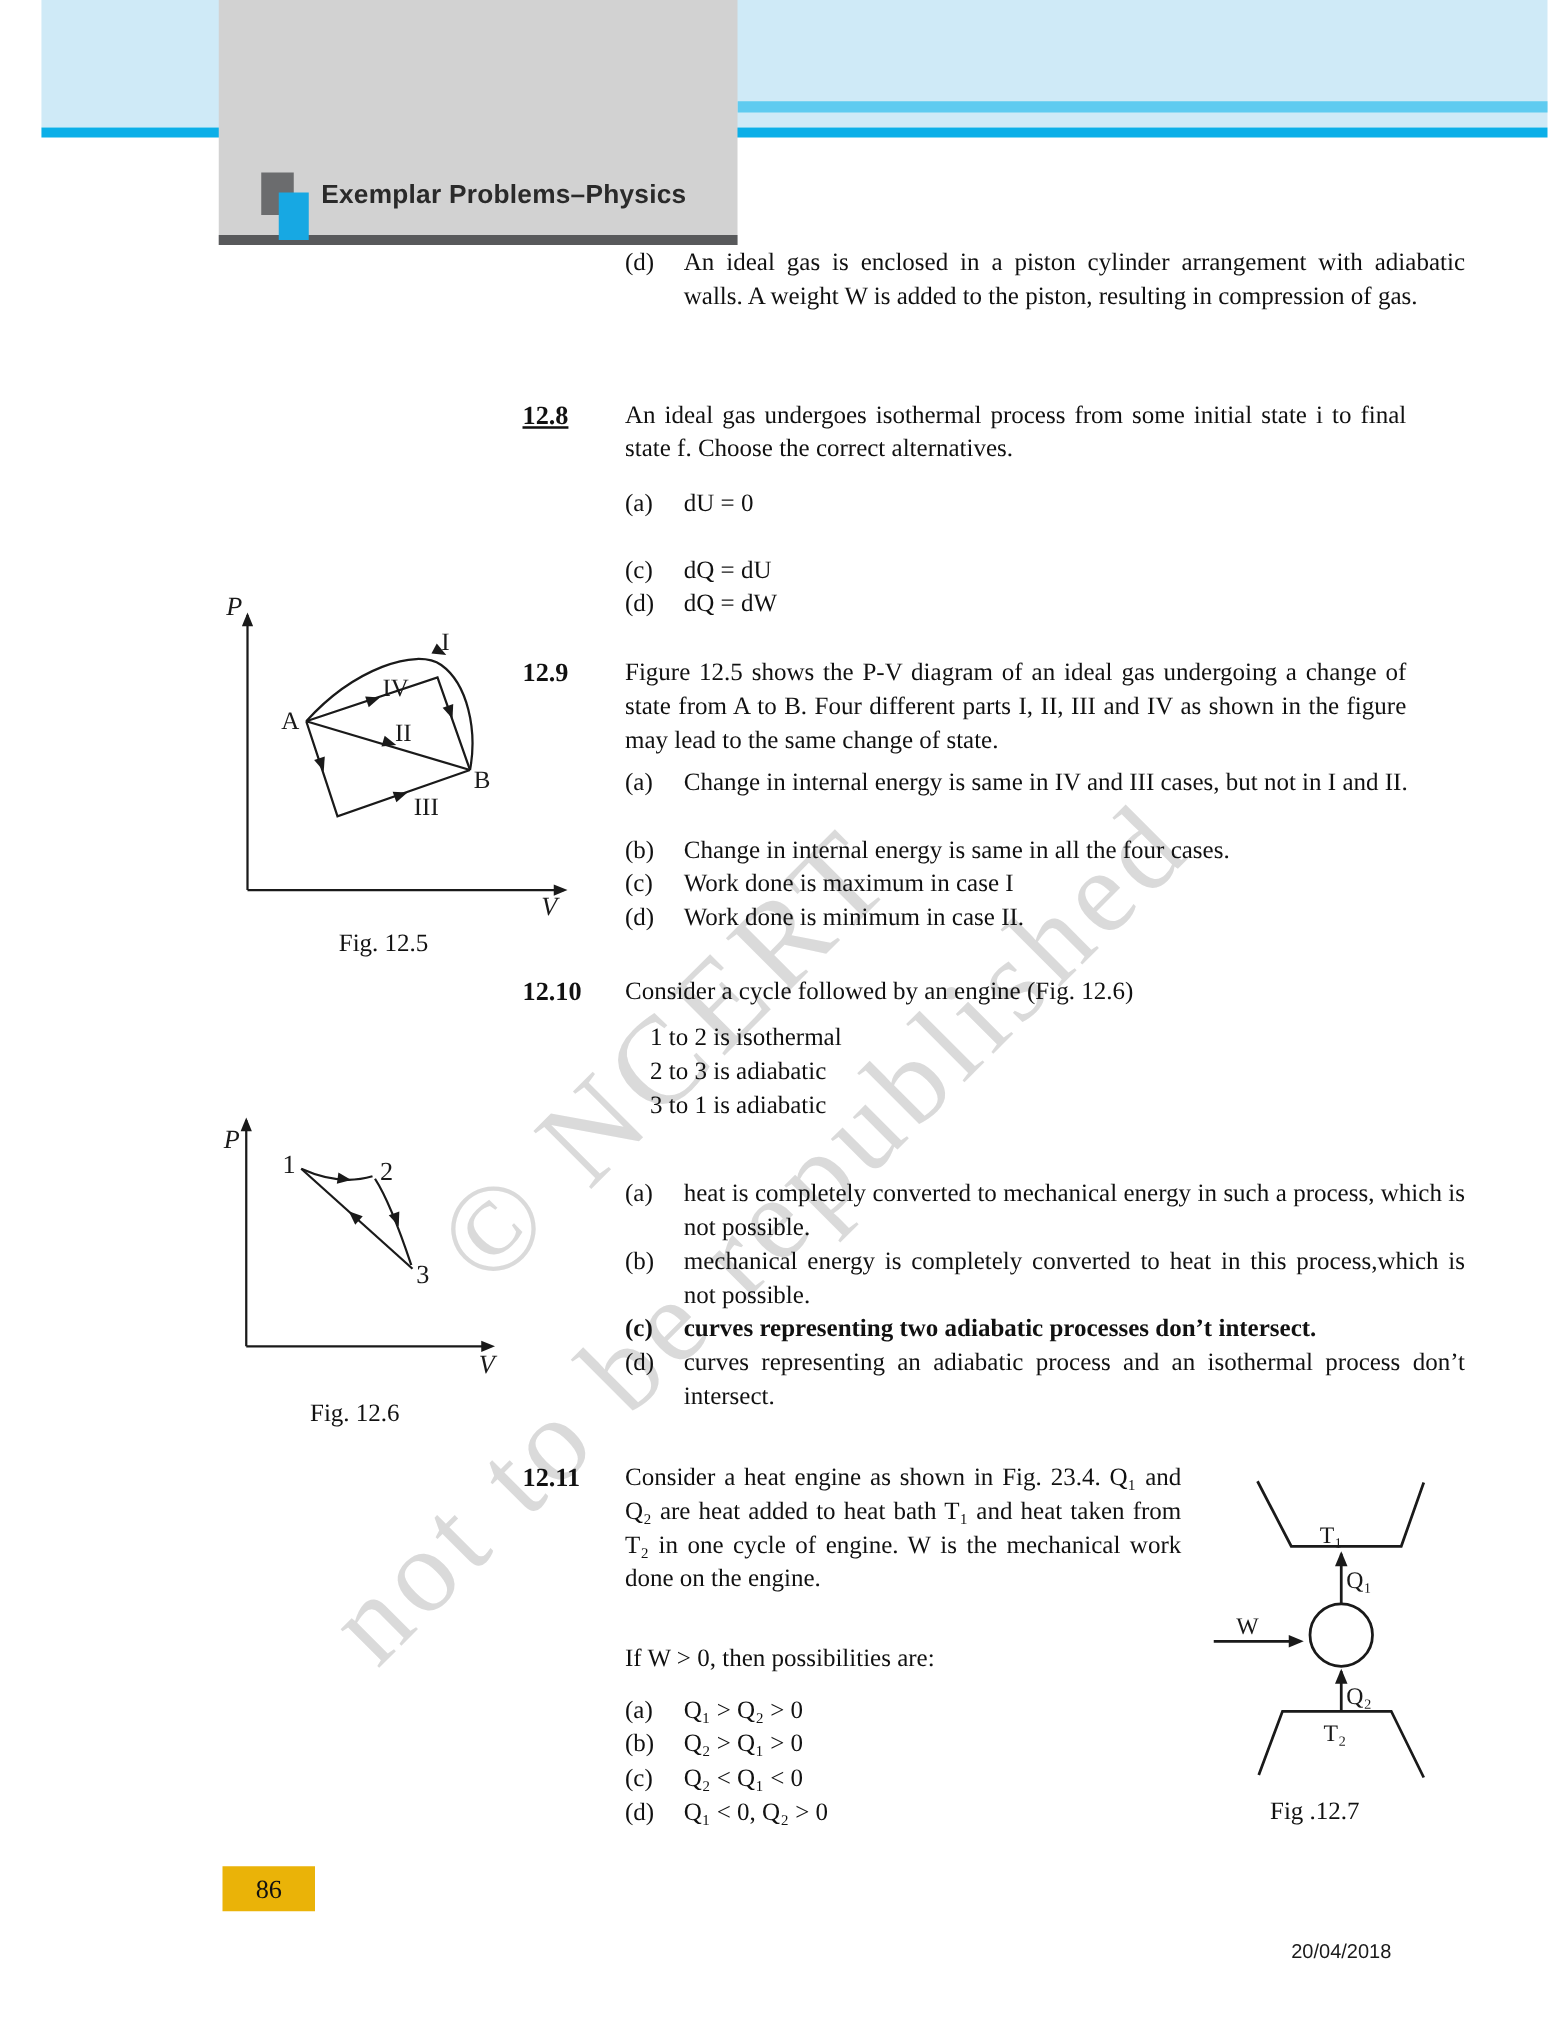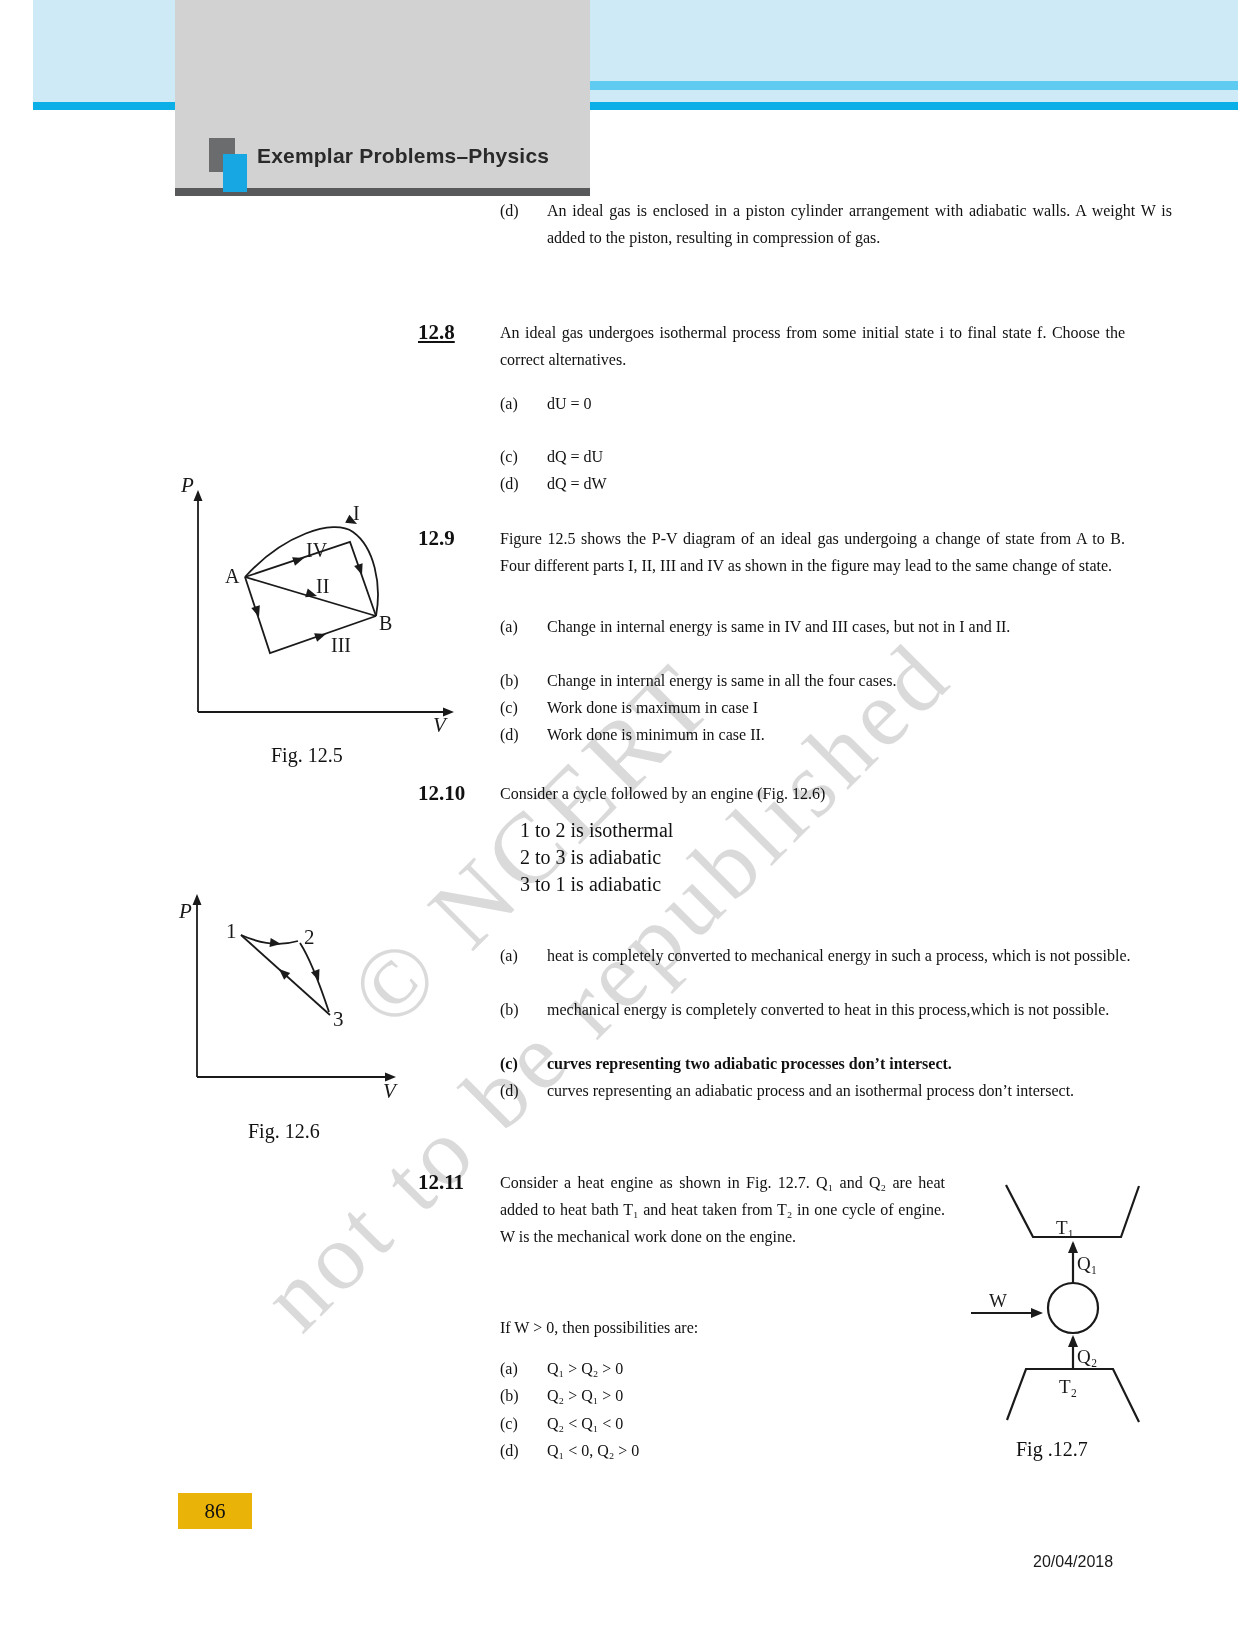--- a/index.html
+++ b/index.html
@@ -10,21 +10,21 @@
   .abs { position:absolute; }
   
   .band-light { left:0; top:0; width:1238px; height:102px; background:#cfeaf7; }
   .stripe-cyan { left:557px; top:81px; width:681px; height:9px; background:#5fcbf0; }
   .stripe-blue { left:0; top:102px; width:1238px; height:8px; background:#0bafe8; }
   .header-box { left:142px; top:0; width:415px; height:188px; background:#d2d2d2; border-bottom:8px solid #58595b; }
   .icon-gray { left:176px; top:138px; width:26px; height:34px; background:#6b6c6e; }
   .icon-cyan { left:190px; top:154px; width:24px; height:38px; background:#17a8e3; }
   .header-title { left:224px; top:144px; font-family:"Liberation Sans", sans-serif; font-weight:700; font-size:21px; color:#2a2a2a; letter-spacing:0.2px; }
   
-  .body-text { font-size:16px; line-height:27px; text-align:justify; text-align-last:left; }
+  .body-text { font-size:20px; line-height:27px; text-align:justify; text-align-last:left; }
   .qnum { font-weight:700; font-size:21px; line-height:27px; }
   .hang { padding-left:47px; text-indent:-47px; }
   .olabel { display:inline-block; width:47px; text-indent:0; }
   .lines div { line-height:27px; font-size:20px; }
   .caption { font-size:20px; color:#111; }
   
   svg text { font-family:"Liberation Serif", serif; fill:#1a1a1a; }
   .it { font-style:italic; }
   
   .wm { font-family:"Liberation Serif", serif; color:#bdbdbd; opacity:0.55; white-space:nowrap;
@@ -148,21 +148,21 @@
     </g>
     <text class="it" x="8" y="38" font-size="21">P</text>
     <text class="it" x="212" y="218" font-size="21">V</text>
     <text x="55" y="58" font-size="21">1</text>
     <text x="133" y="64" font-size="21">2</text>
     <text x="162" y="146" font-size="21">3</text>
   </svg>
   <div class="abs caption z2" style="left:215px; top:1120px;">Fig. 12.6</div>
 
   <div class="abs qnum z2" style="left:385px; top:1169px;">12.11</div>
-  <div class="abs body-text z2" style="left:467px; top:1169px; width:445px; text-align:justify;">Consider a heat engine as shown in Fig. 12.7. Q₁ and Q₂ are heat added to heat bath T₁ and heat taken from T₂ in one cycle of engine. W is the mechanical work done on the engine.</div>
+  <div class="abs body-text z2" style="left:467px; top:1169px; width:445px; text-align:justify;">Consider a heat engine as shown in Fig. 23.4. Q₁ and Q₂ are heat added to heat bath T₁ and heat taken from T₂ in one cycle of engine. W is the mechanical work done on the engine.</div>
   <div class="abs body-text z2" style="left:467px; top:1314px; width:445px;">If W &gt; 0, then possibilities are:</div>
   <div class="abs body-text hang z2" style="left:467px; top:1355px; width:445px;">
     <span class="olabel">(a)</span><span>Q₁ &gt; Q₂ &gt; 0</span>
   </div>
   <div class="abs body-text hang z2" style="left:467px; top:1382px; width:445px;">
     <span class="olabel">(b)</span><span>Q₂ &gt; Q₁ &gt; 0</span>
   </div>
   <div class="abs body-text hang z2" style="left:467px; top:1410px; width:445px;">
     <span class="olabel">(c)</span><span>Q₂ &lt; Q₁ &lt; 0</span>
   </div>

